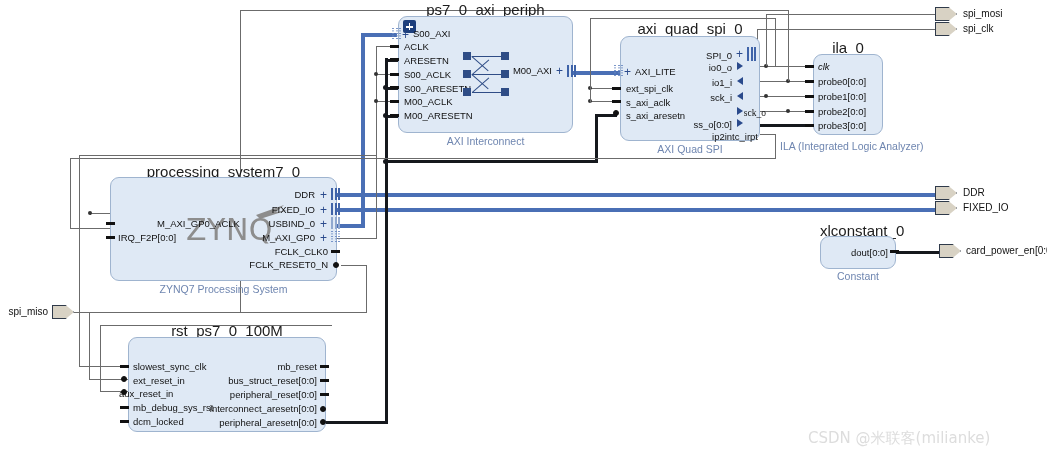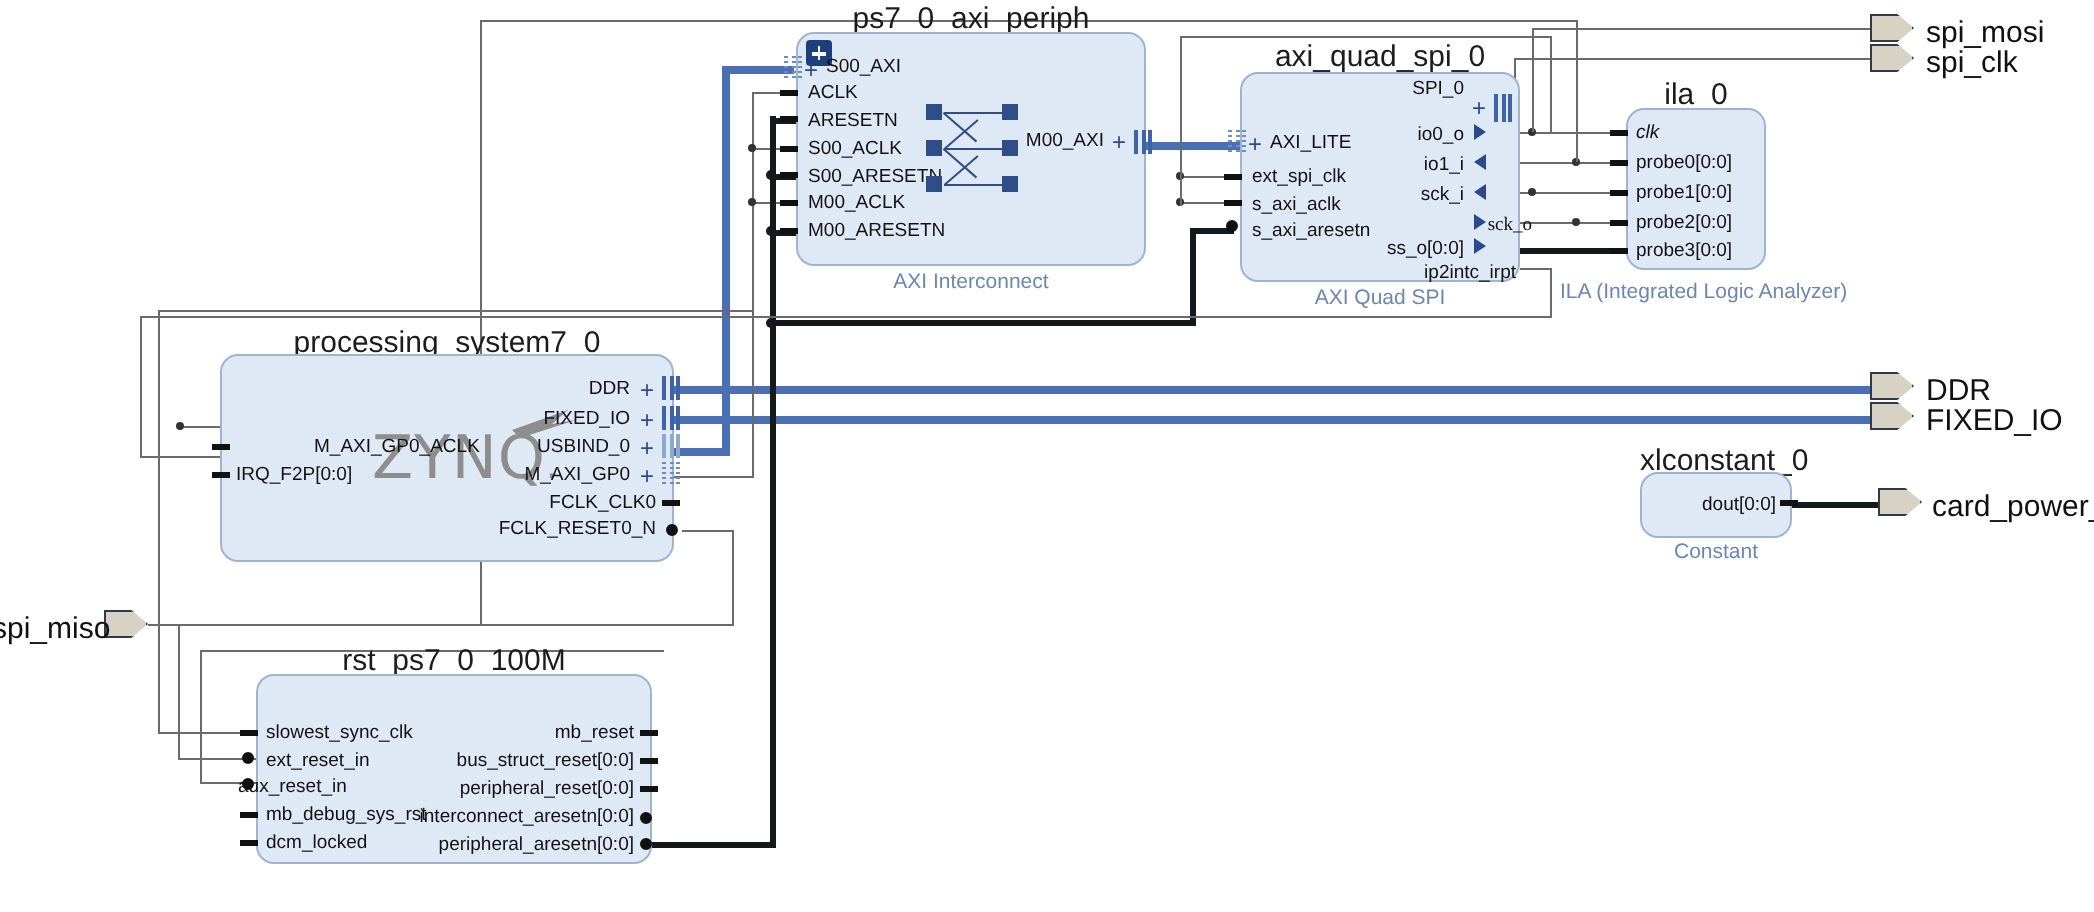--- a/index.html
+++ b/index.html
@@ -52,21 +52,21 @@
   .w.bus.h{height:4px;background:#4a6fb5;}
   .w.bus.v{width:4px;background:#4a6fb5;}
   .jdot{position:absolute;width:5px;height:5px;border-radius:50%;background:#15181d;}
   .jdot.thin{width:4px;height:4px;background:#333;}
 
   
   .port{position:absolute;width:22px;height:14px;background:#d8d2c4;
         border:1.5px solid #2f3a4a;box-sizing:border-box;}
   .port.out{clip-path:polygon(0 0,62% 0,100% 50%,62% 100%,0 100%);}
   .port.in{clip-path:polygon(0 0,62% 0,100% 50%,62% 100%,0 100%);}
-  .portlbl{position:absolute;font-size:15px;color:#111;white-space:nowrap;}
+  .portlbl{position:absolute;font-size:10px;color:#111;white-space:nowrap;}
   .portlbl.r{text-align:right;}
 
   
   .zynq{position:absolute;color:#8d8d8d;font-size:30px;letter-spacing:0.5px;
         font-family:"DejaVu Sans",sans-serif;font-weight:400;}
   .zynq .dotm{font-size:18px;}
   .swoosh{position:absolute;}
 
   
   .xbar{position:absolute;}
@@ -238,21 +238,21 @@
     </div>
   <div class="plus" style="left:624px;top:67px;">+</div>
   <div class="pin" style="left:635px;top:67px;">AXI_LITE</div>
   <div class="stub h" style="left:612px;top:87px;"></div>
   <div class="pin" style="left:626px;top:84px;">ext_spi_clk</div>
   <div class="stub h" style="left:612px;top:100px;"></div>
   <div class="pin" style="left:626px;top:98px;">s_axi_aclk</div>
   <div class="dot" style="left:613px;top:110px;"></div>
   <div class="pin" style="left:626px;top:111px;">s_axi_aresetn</div>
 
-  <div class="pin r" style="left:670px;top:40px;width:62px;">SPI_0</div>
+  <div class="pin r" style="left:670px;top:51px;width:62px;">SPI_0</div>
   <div class="plus" style="left:736px;top:49px;">+</div>
   <div class="comb" style="left:747px;top:47px;height:14px;">
       <i></i>
       <i></i>
       <i></i>
     </div>
 
   <div class="pin r" style="left:668px;top:63px;width:64px;">io0_o</div>
   <div class="arr out" style="left:737px;top:62px;"></div>
   <div class="pin r" style="left:668px;top:78px;width:64px;">io1_i</div>
@@ -275,20 +275,21 @@
   <div class="pin" style="left:818px;top:77px;">probe0[0:0]</div>
   <div class="stub h" style="left:805px;top:95px;"></div>
   <div class="pin" style="left:818px;top:92px;">probe1[0:0]</div>
   <div class="stub h" style="left:805px;top:110px;"></div>
   <div class="pin" style="left:818px;top:107px;">probe2[0:0]</div>
   <div class="stub h" style="left:805px;top:124px;"></div>
   <div class="pin" style="left:818px;top:121px;">probe3[0:0]</div>
 
   <div class="blk-title" style="left:110px;top:163px;width:227px;">processing_system7_0</div>
   <div class="blk" style="left:110px;top:177px;width:227px;height:104px;"></div>
+  <div class="blk-sub" style="left:110px;top:283px;width:227px;">ZYNQ7 Processing System</div>
 
   <div class="zynq" style="left:186px;top:212px;">
     <span>ZYNQ</span><span class="dotm">.</span>
   </div>
   <svg class="swoosh" width="36" height="18" style="left:254px;top:203px;">
     <path d="M2 12 L30 2 L22 9 L34 7 L6 16 Z" fill="#8d8d8d"></path>
   </svg>
 
   <div class="stub h" style="left:106px;top:222px;"></div>
   <div class="pin" style="left:118px;top:219px;margin-left:39px;">M_AXI_GP0_ACLK</div>
@@ -368,14 +369,15 @@
   <div class="portlbl" style="left:963px;top:187px;">DDR</div>
   <div class="port out" style="left:935px;top:201px;"></div>
   <div class="portlbl" style="left:963px;top:202px;">FIXED_IO</div>
 
   <div class="port out" style="left:939px;top:244px;"></div>
   <div class="portlbl" style="left:966px;top:245px;">card_power_en[0:0]</div>
 
   <div class="port in" style="left:52px;top:305px;"></div>
   <div class="portlbl r" style="left:-4px;top:306px;width:52px;">spi_miso</div>
 
+  <div class="watermark" style="left:808px;top:429px;">CSDN @米联客(milianke)</div>
 
 </div>
 
 </body></html>

